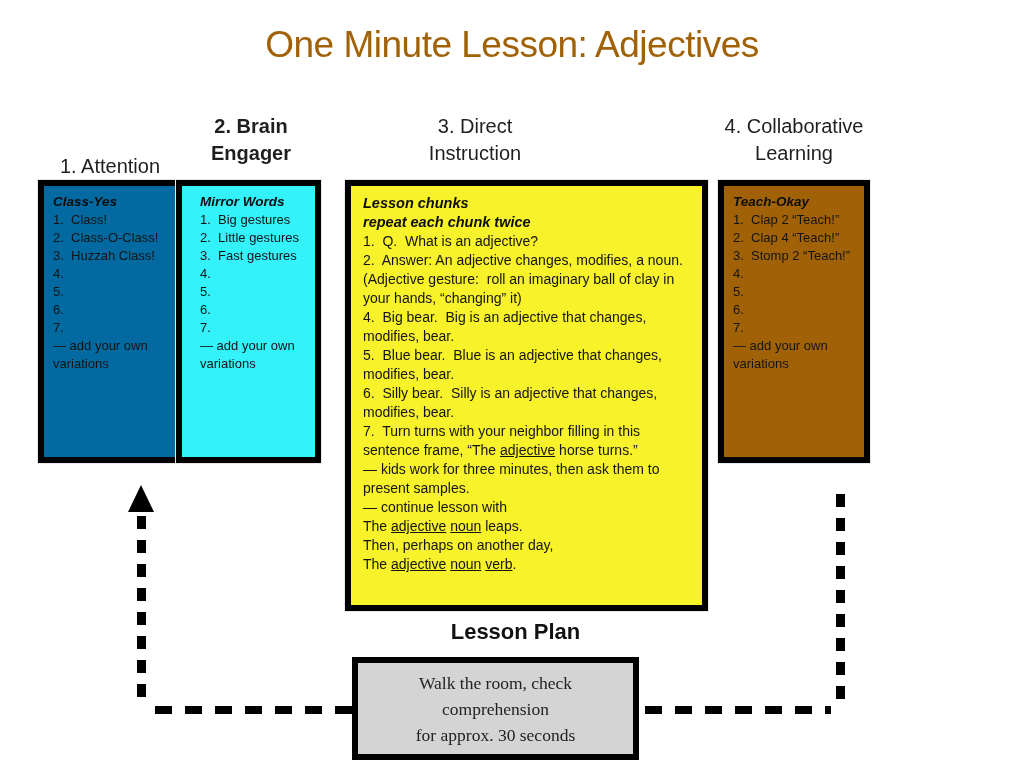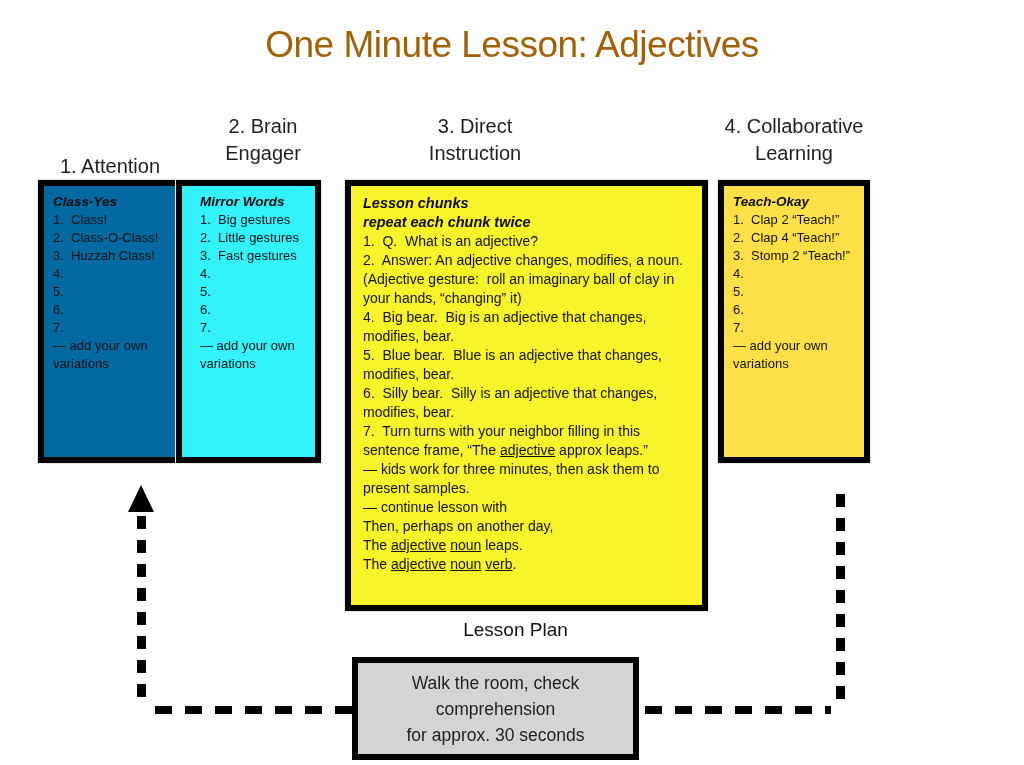--- a/index.html
+++ b/index.html
@@ -27,21 +27,21 @@
   .col-header {
     position: absolute;
     top: 113px;
     text-align: center;
     font-size: 20px;
     line-height: 27px;
     color: #1f1f1f;
     white-space: pre-line;
   }
   #hdr-1 { left: 30px;  width: 160px; margin-top: 40px; }
-  #hdr-2 { left: 183px; width: 160px; }
+  #hdr-2 { left: 171px; width: 160px; font-weight: bold; }
   #hdr-3 { left: 345px; width: 260px; }
   #hdr-4 { left: 706px; width: 176px; }
 
   
   .box {
     position: absolute;
     top: 180px;
     border: 6px solid #000;
     box-shadow: 0 0 0 1px #e8e8e8;
   }
@@ -70,22 +70,22 @@
     white-space: pre-wrap;
     color: #141414;
   }
   .di-par .u { text-decoration: underline; }
 
   
   #lesson-plan-label {
     position: absolute;
     top: 619px; left: 334px; width: 363px;
     text-align: center;
-    font-weight: normal;
-    font-size: 19px;
+    font-weight: bold;
+    font-size: 22px;
     color: #111;
   }
 
   
   #walk-box {
     position: absolute;
     left: 352px; top: 657px; width: 287px; height: 103px;
     border: 6px solid #000;
     display: flex; align-items: center; justify-content: center;
     text-align: center;
@@ -167,46 +167,46 @@
 
   <div class="box" id="box-3" style="background-color: rgb(248, 242, 43);">
     <div class="box-title">Lesson chunks</div>
     <div class="box-title">repeat each chunk twice</div>
     <div>
         <div class="di-par"><span>1.  Q.  What is an adjective?</span></div>
         <div class="di-par"><span>2.  Answer: An adjective changes, modifies, a noun.  (Adjective gesture:  roll an imaginary ball of clay in your hands, “changing” it)</span></div>
         <div class="di-par"><span>4.  Big bear.  Big is an adjective that changes, modifies, bear.</span></div>
         <div class="di-par"><span>5.  Blue bear.  Blue is an adjective that changes, modifies, bear.</span></div>
         <div class="di-par"><span>6.  Silly bear.  Silly is an adjective that changes, modifies, bear.</span></div>
-        <div class="di-par"><span>7.  Turn turns with your neighbor filling in this sentence frame, “The </span><span class="u">adjective</span><span> approx leaps.”</span></div>
+        <div class="di-par"><span>7.  Turn turns with your neighbor filling in this sentence frame, “The </span><span class="u">adjective</span><span> horse turns.”</span></div>
         <div class="di-par"><span>— kids work for three minutes, then ask them to present samples.</span></div>
         <div class="di-par"><span>— continue lesson with</span></div>
+        <div class="di-par"><span>The </span><span class="u">adjective</span><span> </span><span class="u">noun</span><span> leaps.</span></div>
         <div class="di-par"><span>Then, perhaps on another day,</span></div>
-        <div class="di-par"><span>The </span><span class="u">adjective</span><span> </span><span class="u">noun</span><span> leaps.</span></div>
         <div class="di-par"><span>The </span><span class="u">adjective</span><span> </span><span class="u">noun</span><span> </span><span class="u">verb</span><span>.</span></div>
       </div>
   </div>
 
-  <div class="box" id="box-4" style="background-color: #fde047;">
+  <div class="box" id="box-4" style="background-color: #a16207;">
     <div class="box-title">Teach-Okay</div>
     <div class="box-list">
         <div class="list-item">1.  Clap 2 “Teach!”</div>
         <div class="list-item">2.  Clap 4 “Teach!”</div>
         <div class="list-item">3.  Stomp 2 “Teach!”</div>
         <div class="list-item">4.</div>
         <div class="list-item">5.</div>
         <div class="list-item">6.</div>
         <div class="list-item">7.</div>
         <div class="list-item">— add your own variations</div>
       </div>
   </div>
 
   <div id="lesson-plan-label">Lesson Plan</div>
 
-  <div id="walk-box" style="background-color: rgb(212, 212, 212);">
+  <div id="walk-box" style="background-color: rgb(212, 212, 212); font-family: Liberation Serif, serif;">
     <div class="walk-text">Walk the room, check
 comprehension
 for approx. 30 seconds</div>
   </div>
 
   <div id="arrowhead"></div>
   <div class="dash-v" id="line-left-v"></div>
   <div class="dash-h" id="line-left-h"></div>
   <div class="dash-h" id="line-right-h"></div>
   <div class="dash-v" id="line-right-v"></div>

